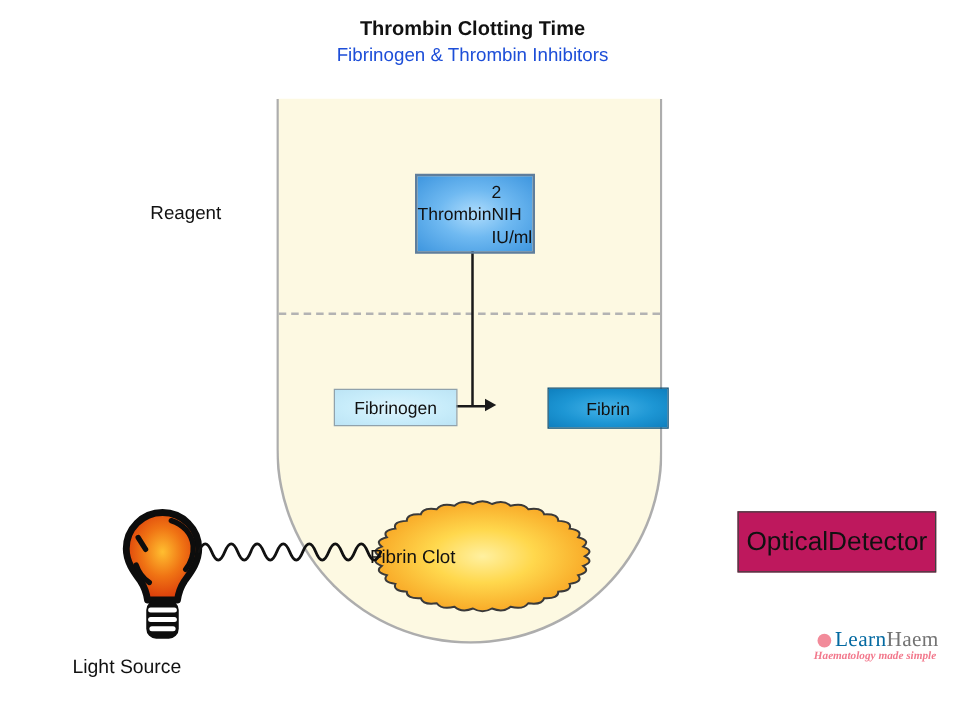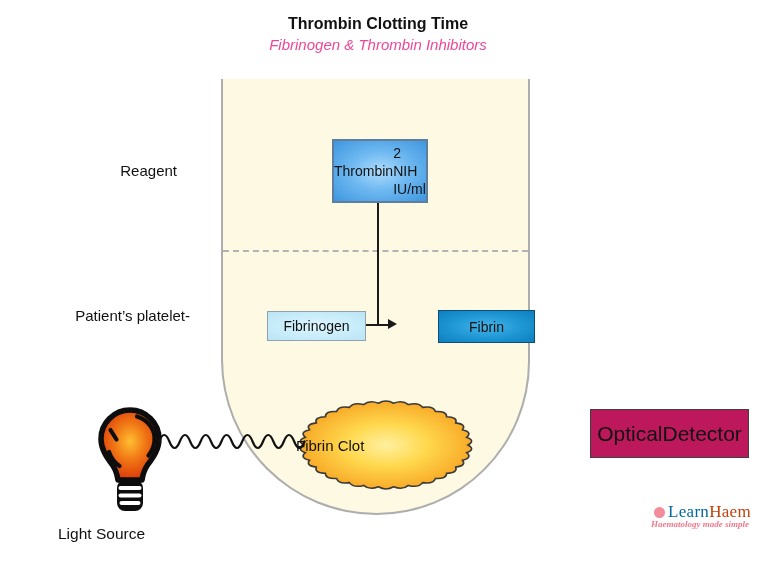--- a/index.html
+++ b/index.html
@@ -4,21 +4,21 @@
 <style>
   html,body{margin:0;padding:0;}
   body{
     width:768px;height:567px;position:relative;background:#ffffff;
     font-family:"Liberation Sans",sans-serif;color:#111;overflow:hidden;
   }
   .abs{position:absolute;}
 
   
   .title{left:0;top:14px;width:756px;text-align:center;font-size:16px;font-weight:700;line-height:20px;}
-  .subtitle{left:0;top:35px;width:756px;text-align:center;font-size:15px;font-weight:400;line-height:20px;color:#ec4899;font-style:italic;}
+  .subtitle{left:0;top:35px;width:756px;text-align:center;font-size:15px;font-weight:400;line-height:20px;color:#1d4ed8;}
 
   
   .tube{
     left:221px;top:79px;width:305px;height:434px;
     background:#FDF9E2;
     border:2px solid #ADADAD;border-top:none;
     border-radius:0 0 154px 156px;
   }
   .divider{
     left:223px;top:250px;width:305px;height:0;
@@ -67,39 +67,38 @@
   .clot-label{left:296px;top:437px;width:180px;text-align:left;font-size:15px;}
 
   
   .bulb-svg{left:92px;top:406px;}
   .wave-svg{left:158px;top:431px;}
 
   
   .logo-dot{left:654px;top:507px;width:11px;height:11px;border-radius:50%;background:#F28B9A;}
   .logo-text{left:668px;top:502px;font-family:"Liberation Serif",serif;font-size:17px;letter-spacing:0.3px;white-space:nowrap;}
   .logo-learn{color:#0369a1;}
-  .logo-haem{color:#c2410c;}
+  .logo-haem{color:#737373;}
   .logo-tagline{
     left:650px;top:519px;width:100px;text-align:center;
     font-family:"Liberation Serif",serif;font-style:italic;font-weight:700;
     font-size:9px;color:#F2788C;white-space:nowrap;
   }
 </style>
 </head>
 <body>
 
 <div class="abs title">Thrombin Clotting Time</div>
 <div class="abs subtitle">Fibrinogen &amp; Thrombin Inhibitors</div>
 
 <div class="abs tube"></div>
 <div class="abs divider"></div>
 
 <div class="abs reagent-label">Reagent</div>
 <div class="abs plasma-label">
-  <div>Patient’s platelet-</div>
 </div>
 
 <div class="abs v-line"></div>
 <div class="abs h-line"></div>
 <div class="abs arrowhead"></div>
 
 <div class="abs box thrombin-box">
   <div>Thrombin</div>
   <div>2 NIH IU/ml</div>
 </div>

